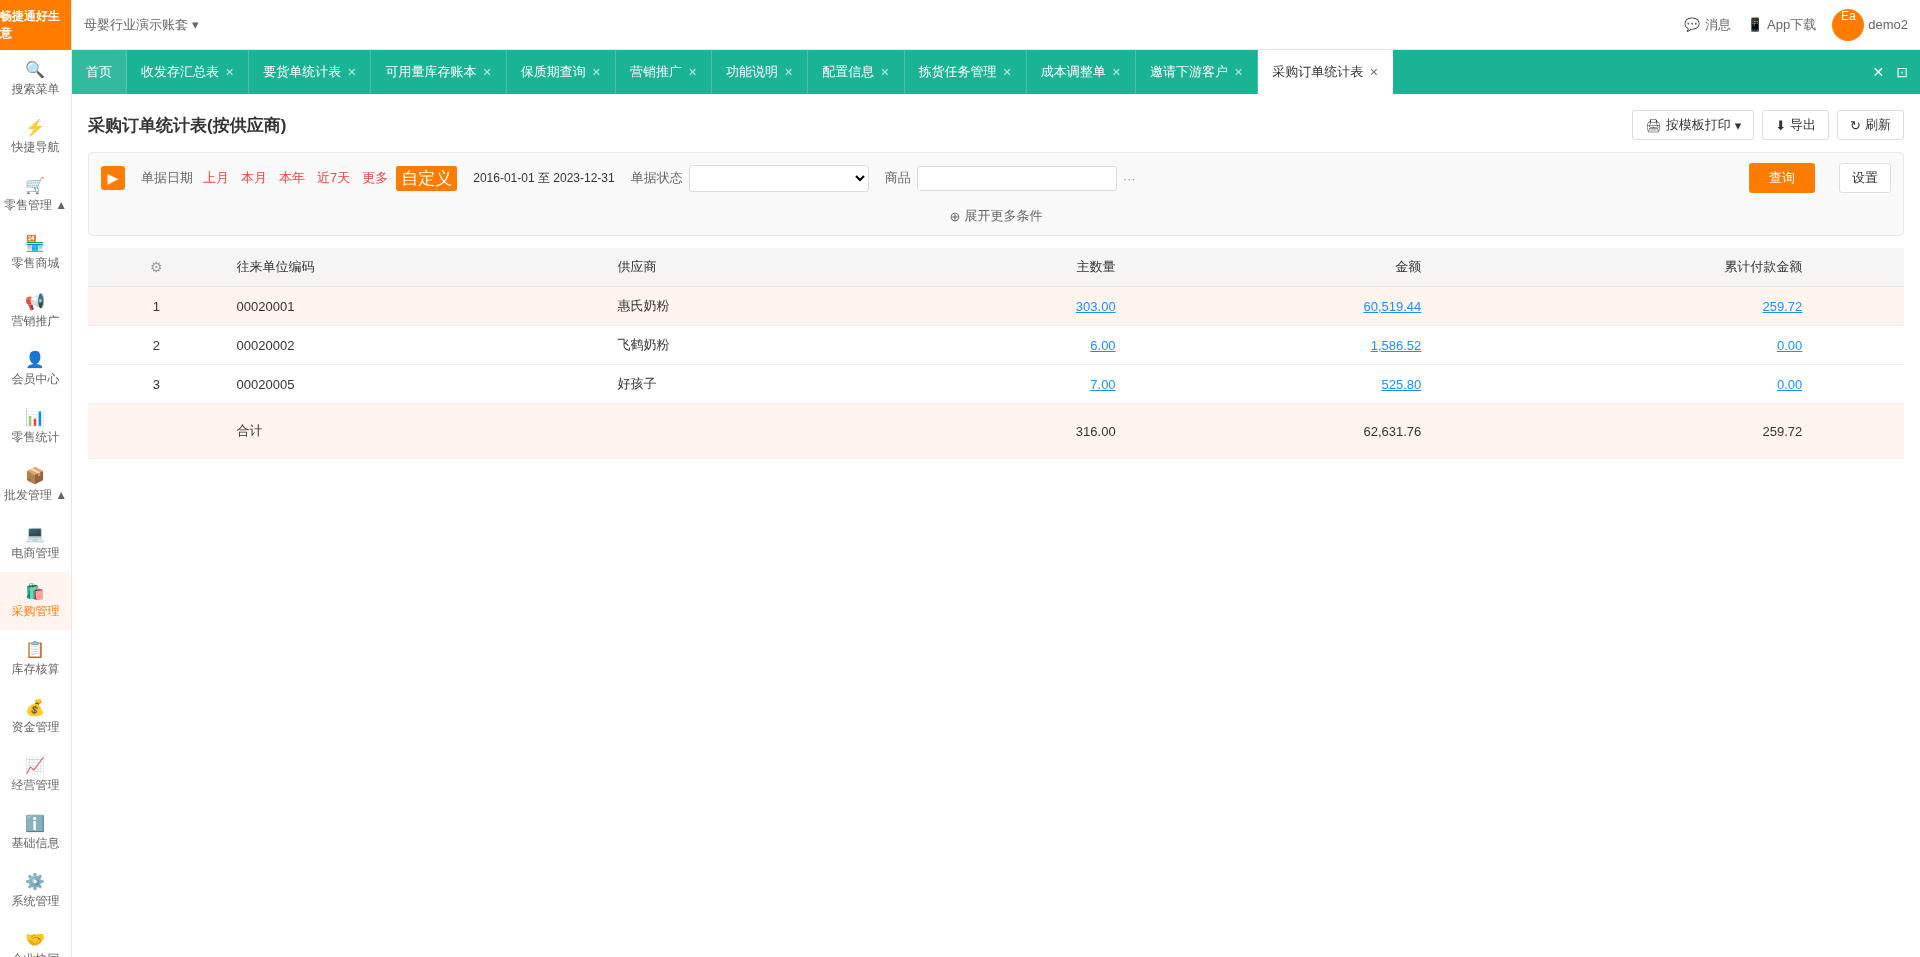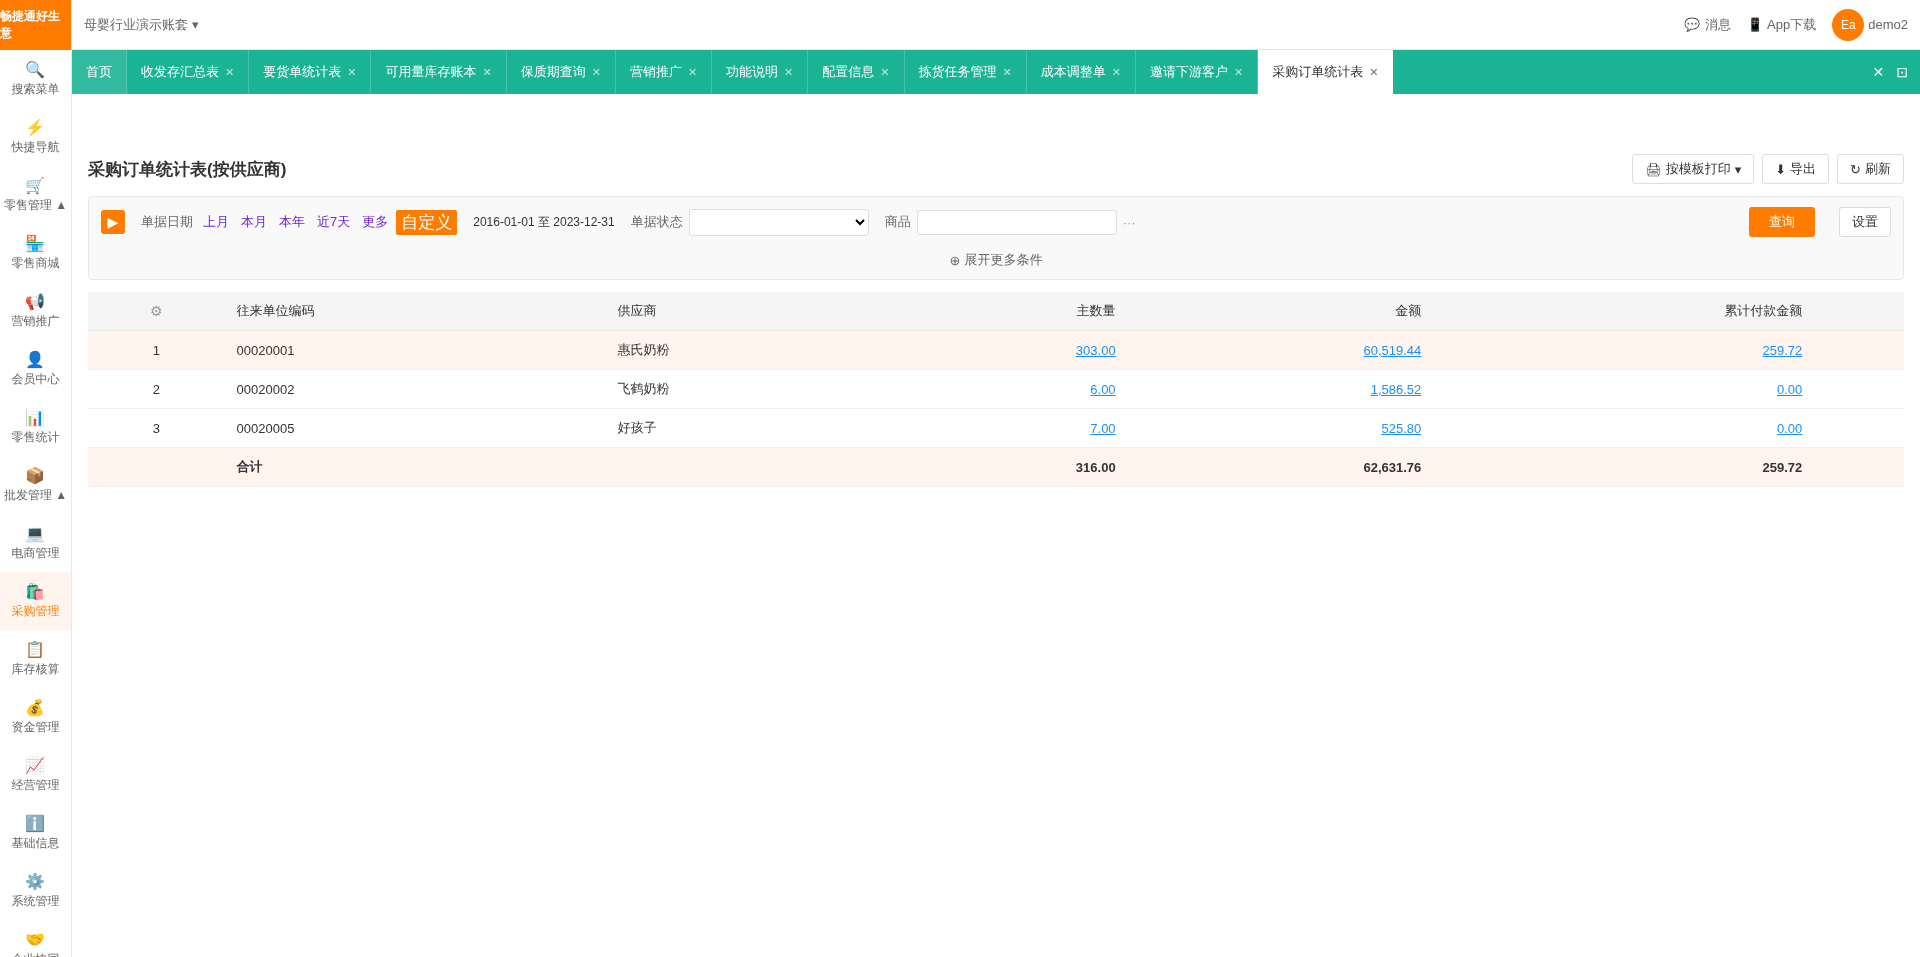--- a/index.html
+++ b/index.html
@@ -14,73 +14,73 @@
     .sidebar-icon { font-size: 16px; }
 
     
     .main { flex: 1; display: flex; flex-direction: column; overflow: hidden; }
 
     
     .topbar { height: 50px; background: #fff; display: flex; align-items: center; padding: 0 12px; border-bottom: 1px solid #e8e8e8; gap: 8px; flex-shrink: 0; }
     .topbar-breadcrumb { color: #666; font-size: 13px; display: flex; align-items: center; gap: 4px; flex: 1; }
     .topbar-actions { display: flex; align-items: center; gap: 16px; }
     .topbar-action { display: flex; align-items: center; gap: 4px; color: #666; font-size: 13px; cursor: pointer; }
-    .user-avatar { width: 32px; height: 32px; border-radius: 50%; background: #ff7c00; display: flex; align-items: center; justify-content: center; color: #fff; font-size: 12px; }
+    .user-avatar { width: 32px; height: 32px; border-radius: 50%; background: #ff7c00; display: flex; justify-content: center; color: #fff; font-size: 12px; }
 
     
     .tabbar { height: 44px; background: #1ab394; display: flex; align-items: stretch; flex-shrink: 0; overflow: hidden; }
     .tab { display: flex; align-items: center; padding: 0 14px; font-size: 13px; color: #fff; cursor: pointer; border-right: 1px solid rgba(255,255,255,0.2); white-space: nowrap; gap: 6px; position: relative; }
     .tab.active { background: #fff; color: #333; }
     .tab.home { background: rgba(255,255,255,0.1); }
     .tab-close { font-size: 11px; opacity: 0.7; cursor: pointer; }
     .tabbar-end { margin-left: auto; display: flex; align-items: center; gap: 4px; padding: 0 8px; }
     .tabbar-end-btn { color: #fff; background: none; border: none; cursor: pointer; font-size: 14px; padding: 2px 4px; }
 
     
     .content { flex: 1; overflow-y: auto; background: #f5f5f5; padding: 0; }
     .page { background: #fff; margin: 0; padding: 16px; height: 100%; }
 
     
-    .page-header { display: flex; align-items: center; justify-content: space-between; margin-bottom: 12px; margin-top: 44px; }
+    .page-header { display: flex; align-items: center; justify-content: space-between; margin-bottom: 12px; }
     .page-title { font-size: 17px; font-weight: bold; color: #333; }
     .page-actions { display: flex; align-items: center; gap: 8px; }
     .btn-print { display: flex; align-items: center; gap: 4px; border: 1px solid #ddd; background: #fff; padding: 5px 12px; border-radius: 3px; cursor: pointer; font-size: 13px; color: #333; }
     .btn-export { display: flex; align-items: center; gap: 4px; border: 1px solid #ddd; background: #fff; padding: 5px 12px; border-radius: 3px; cursor: pointer; font-size: 13px; color: #333; }
     .btn-refresh { display: flex; align-items: center; gap: 4px; border: 1px solid #ddd; background: #fff; padding: 5px 12px; border-radius: 3px; cursor: pointer; font-size: 13px; color: #333; }
     .btn-query { background: #ff7c00; color: #fff; border: none; padding: 6px 20px; border-radius: 3px; cursor: pointer; font-size: 13px; }
     .btn-settings { border: 1px solid #ddd; background: #fff; padding: 5px 12px; border-radius: 3px; cursor: pointer; font-size: 13px; color: #333; }
 
     
     .filter-bar { background: #f9f9f9; border: 1px solid #e8e8e8; border-radius: 4px; padding: 10px 12px; margin-bottom: 12px; }
     .filter-row { display: flex; align-items: center; gap: 16px; flex-wrap: wrap; }
     .filter-item { display: flex; align-items: center; gap: 6px; }
     .filter-label { color: #666; font-size: 13px; white-space: nowrap; }
     .filter-date-range { display: flex; align-items: center; gap: 4px; }
-    .date-quick-btn { border: none; background: none; cursor: pointer; font-size: 13px; color: #6d28d9; padding: 2px 4px; }
+    .date-quick-btn { border: none; background: none; cursor: pointer; font-size: 13px; color: #ef4444; padding: 2px 4px; }
     .date-custom-tag { background: #ff7c00; color: #fff; font-size: 17px; padding: 1px 5px; border-radius: 2px; cursor: pointer; }
     .date-range-text { color: #333; font-size: 12px; }
     .filter-select { border: 1px solid #ddd; border-radius: 3px; padding: 4px 8px; font-size: 13px; min-width: 180px; background: #fff; }
     .filter-input { border: 1px solid #ddd; border-radius: 3px; padding: 4px 8px; font-size: 13px; min-width: 200px; background: #fff; }
     .filter-expand { display: flex; align-items: center; justify-content: center; gap: 4px; color: #666; font-size: 13px; cursor: pointer; margin-top: 6px; }
     .filter-toggle-btn { width: 24px; height: 24px; background: #ff7c00; border: none; border-radius: 3px; cursor: pointer; display: flex; align-items: center; justify-content: center; color: #fff; font-size: 14px; }
 
     
     .data-table { width: 100%; border-collapse: collapse; }
     .data-table th { background: #f5f5f5; border-bottom: 1px solid #e8e8e8; padding: 10px 12px; text-align: left; font-size: 13px; color: #333; font-weight: normal; }
     .data-table td { border-bottom: 1px solid #f0f0f0; padding: 10px 12px; font-size: 13px; color: #333; }
     .data-table tr:first-child td { background: #fff5ee; }
     .data-table td.num { color: #1890ff; text-decoration: underline; cursor: pointer; }
     .data-table td.center { text-align: center; }
     .data-table td.right { text-align: right; }
     .th-center { text-align: center !important; }
     .settings-icon { color: #999; font-size: 14px; cursor: pointer; }
 
     
     .table-footer { background: #fff9f5; border-top: 1px solid #e8e8e8; }
-    .table-footer td { font-weight: bold; padding: 10px 12px; }
+    .table-footer td { font-weight: normal; padding: 18px 12px; }
     .filter-section-right { margin-left: auto; display: flex; align-items: center; gap: 24px; }
   </style>
 </head>
 <body>
 
 <div class="sidebar">
   <div class="sidebar-logo">
     <span class="sidebar-logo-text">畅捷通好生意</span>
   </div>
   <div id="sidebar-items-container">

